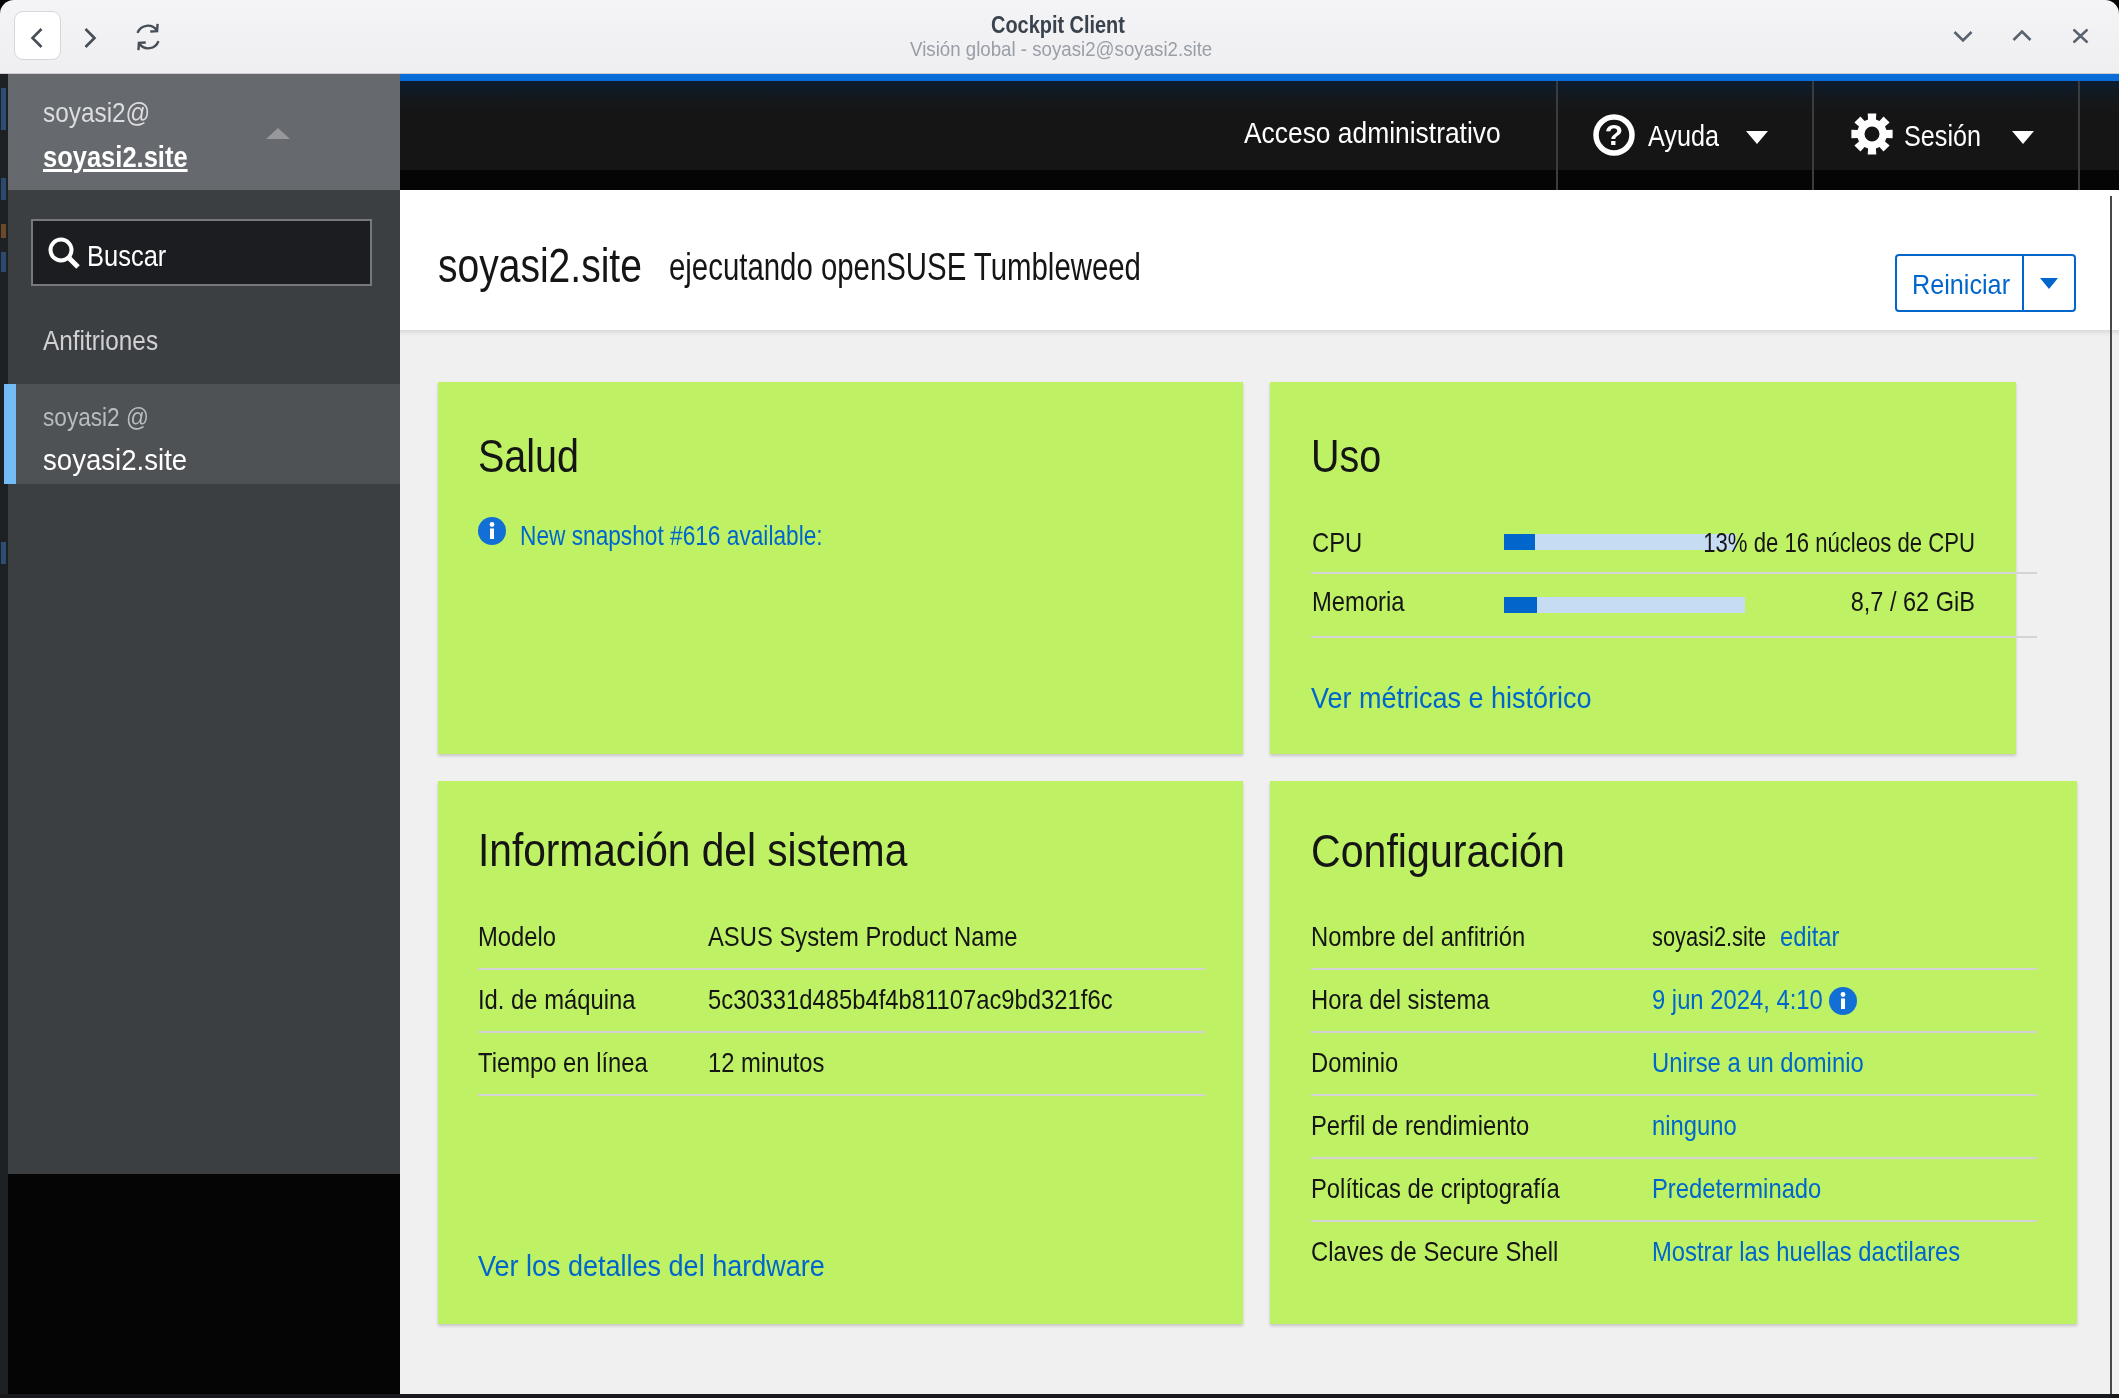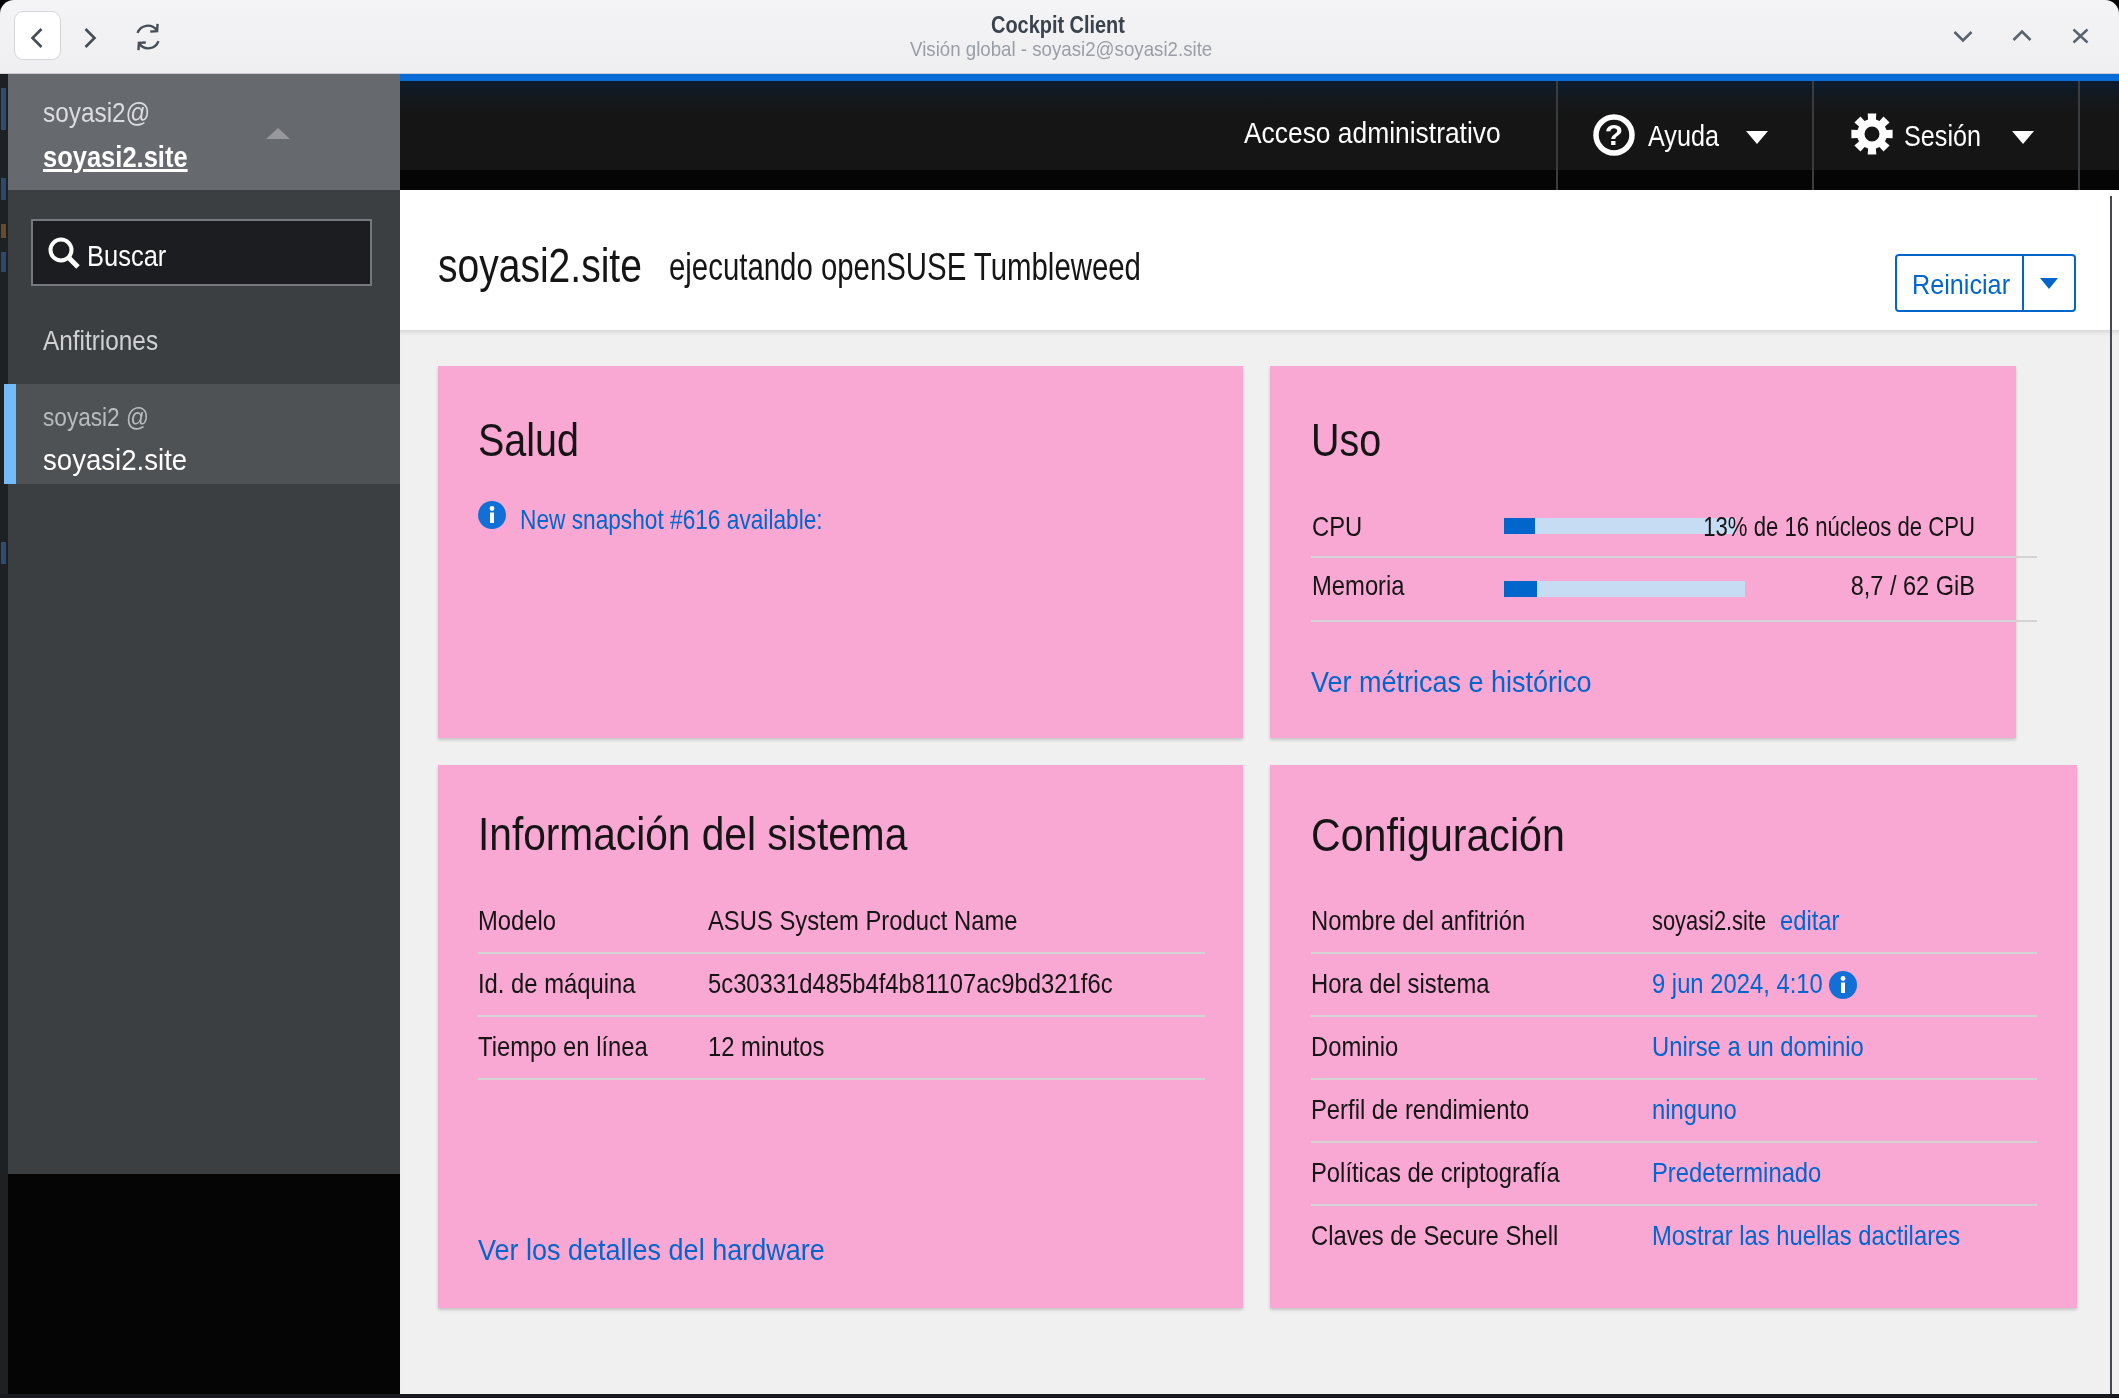--- a/index.html
+++ b/index.html
@@ -41,21 +41,21 @@
   #pagehead { left:400px; top:190px; width:1719px; height:140px; background:#fff; }
   #h1 { left:38px; top:48px; font-size:48px; color:#151515; transform:scaleX(0.813); transform-origin:0 0; white-space:nowrap; }
   #h1sub { left:269px; top:56px; font-size:38px; color:#151515; transform:scaleX(0.773); transform-origin:0 0; white-space:nowrap; }
   #rebootbtn { left:1495px; top:41px; width:181px; height:58px; border:2px solid #0066cc; border-radius:4px;margin-top:23px; }
   #rebootbtn .txt { left:15px; top:13px; font-size:28px; color:#0066cc; transform:scaleX(0.9); transform-origin:0 0; white-space:nowrap; }
   #rebootbtn .div { left:125px; top:-2px; width:2px; height:58px; background:#0066cc; }
   #rebootbtn .caret2 { left:143px; top:22px; width:0; height:0; border-left:9px solid transparent; border-right:9px solid transparent; border-top:11px solid #0066cc; }
 
   
   #content { left:400px; top:330px; width:1719px; height:1064px; background:#f0f0f0; box-shadow:inset 0 6px 5px -4px rgba(0,0,0,0.12); }
-  .card { position:absolute; background:#f9a8d4; box-shadow:0 2px 3px rgba(3,3,3,0.18); }
+  .card { position:absolute; background:#bef264; box-shadow:0 2px 3px rgba(3,3,3,0.18);margin-top:16px; }
   #card-salud { left:38px; top:36px; width:805px; height:372px; }
   #card-uso { left:870px; top:36px; width:746px; height:372px; }
   #card-info { left:38px; top:435px; width:805px; height:543px; }
   #card-conf { left:870px; top:435px; width:807px; height:543px; }
   .ctitle { font-size:47px; font-weight:500; color:#151515; transform:scaleX(0.86); transform-origin:0 0; white-space:nowrap; }
   .link { font-size:28px; color:#0066cc; transform:scaleX(0.85); transform-origin:0 0; white-space:nowrap; }
   .lbl { font-size:28px; color:#151515; transform:scaleX(0.85); transform-origin:0 0; white-space:nowrap; }
   .divider { position:absolute; height:2px; background:#d4d4d4; }
   .bar { position:absolute; height:16px; background:#c5dcf3; }
   .barfill { position:absolute; left:0; top:0; height:16px; background:#0066cc; }

